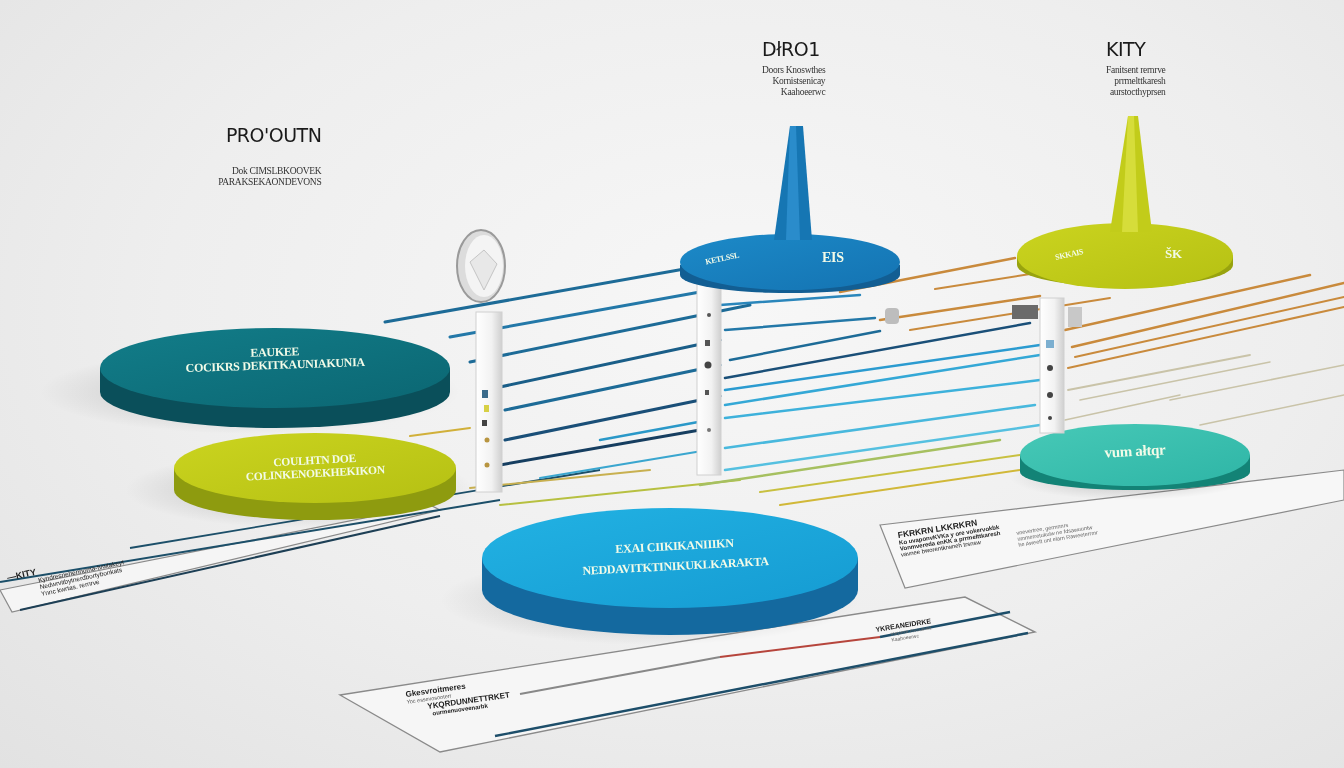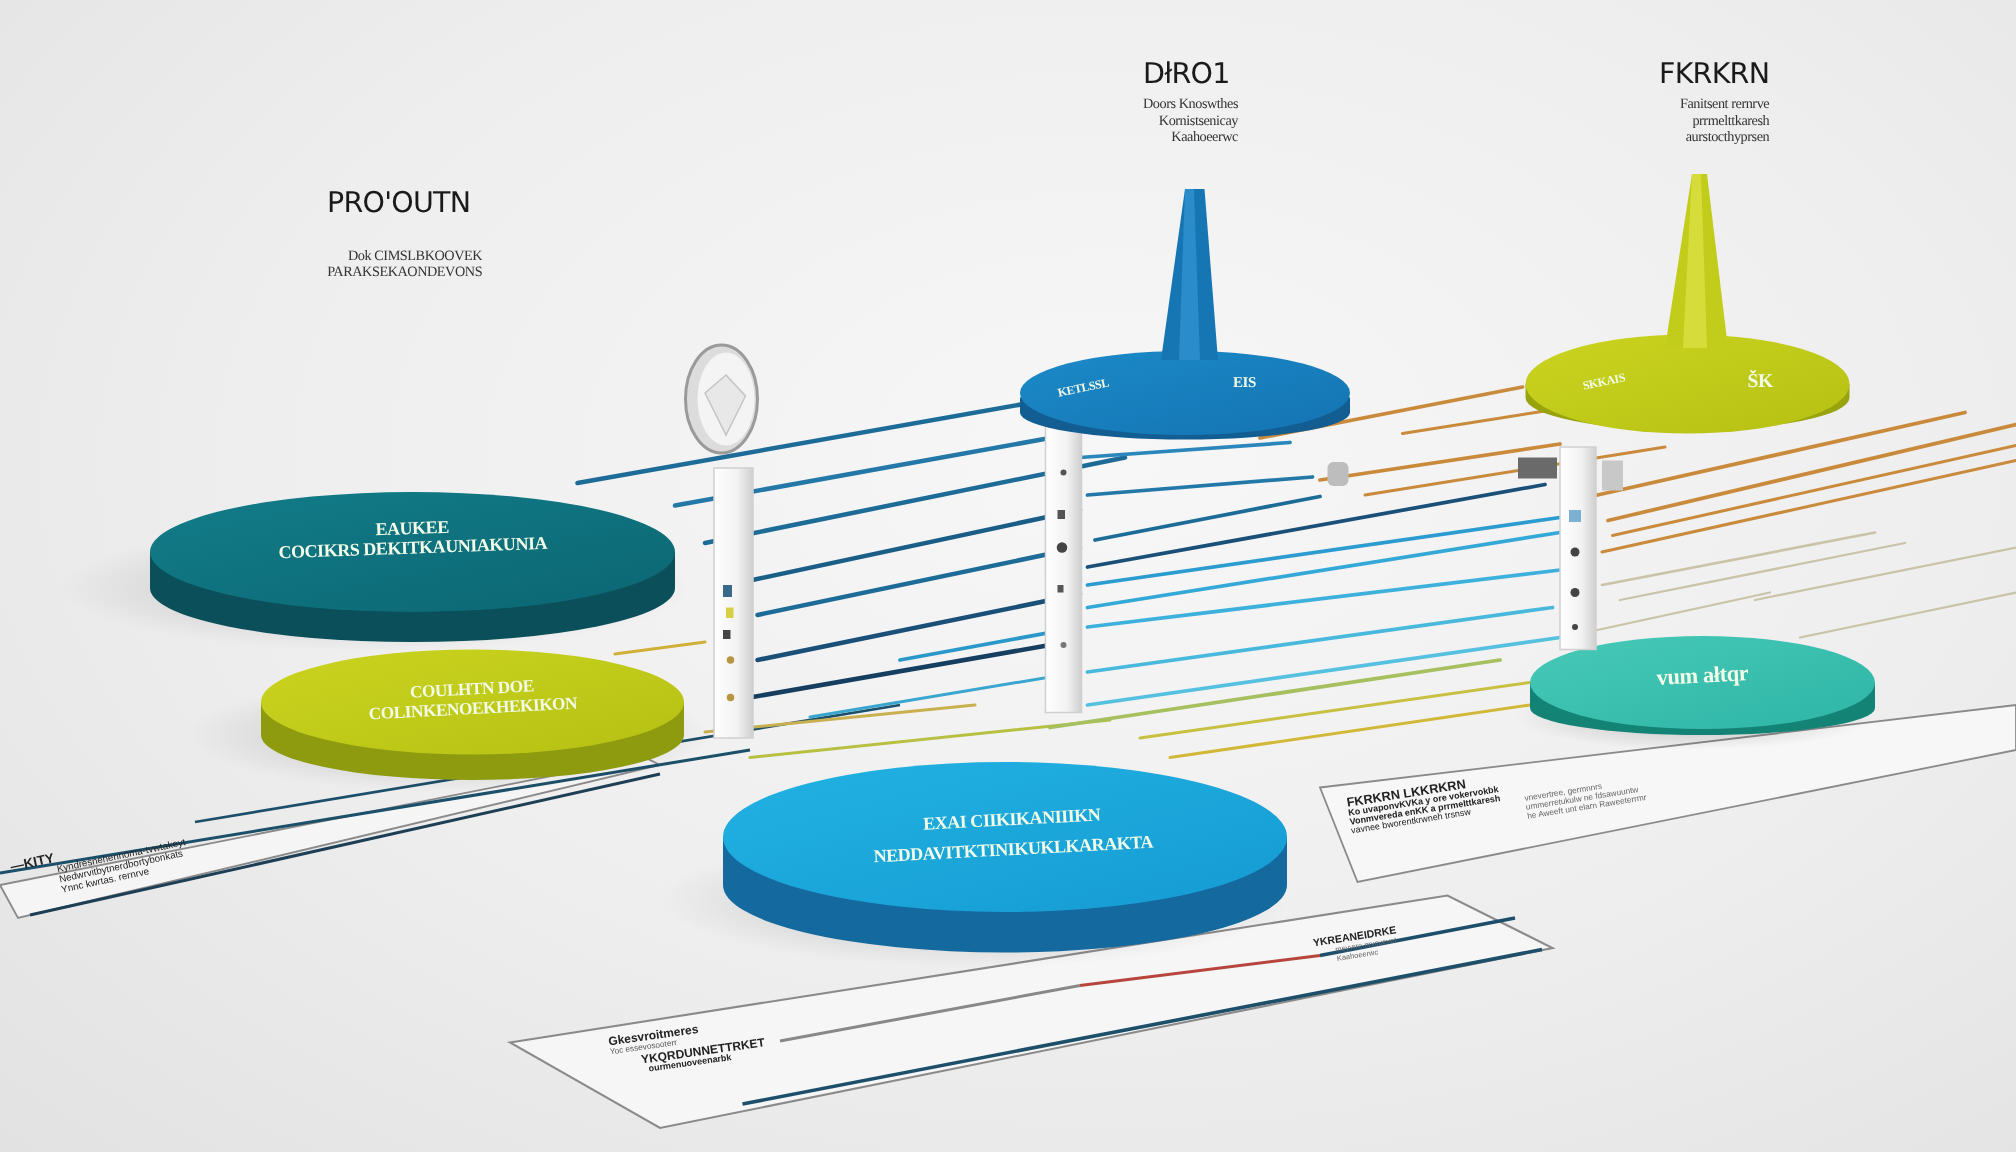--- a/index.html
+++ b/index.html
@@ -181,52 +181,52 @@
   </g>
   <g>
     <path d="M1017,256 L1017,265 A108,22 0 0 0 1233,265 L1233,256 Z" fill="#98a30e"></path>
     <ellipse cx="1125" cy="256" rx="108" ry="33" fill="url(#limeTop)"></ellipse>
     <polygon points="1110,232 1128,116 1138,116 1152,232" fill="#c2cc1a"></polygon>
     <polygon points="1128,116 1134,116 1138,232 1122,232" fill="#d6dd3a"></polygon>
   </g>
 </svg>
 
 <div class="abs" style="left:218px; top:124px;">
-  <div class="heading" style="font-size:19px;">PRO'OUTN</div>
+  <div class="heading" style="font-size:19px;text-align:right;">PRO'OUTN</div>
   <div class="sub" style="margin-left:14px; margin-top:20px;">Dok CIMSLBKOOVEK</div>
   <div class="sub" style="">PARAKSEKAONDEVONS</div>
 </div>
 <div class="abs" style="left:762px; top:38px;">
   <div class="heading" style="font-size:19px;">DłRO1</div>
   <div class="sub" style="margin-top:5px;">Doors Knoswthes</div>
   <div class="sub">Kornistsenicay</div>
   <div class="sub">Kaahoeerwc</div>
 </div>
 <div class="abs" style="left:1106px; top:38px;">
-  <div class="heading" style="font-size:19px;">FKRKRN</div>
+  <div class="heading" style="font-size:19px;">KITY</div>
   <div class="sub" style="margin-top:5px;">Fanitsent rernrve</div>
   <div class="sub">prrmelttkaresh</div>
   <div class="sub">aurstocthyprsen</div>
 </div>
 
 <div class="disc-label" style="left:150px; top:346px; width:250px; font-size:12px; line-height:13px; transform:rotate(-2deg);">
   <div>EAUKEE</div>
   <div>COCIKRS DEKITKAUNIAKUNIA</div>
 </div>
 <div class="disc-label" style="left:210px; top:454px; width:210px; font-size:11.5px; line-height:13px; transform:rotate(-3deg);">
   <div>COULHTN DOE</div>
   <div>COLINKENOEKHEKIKON</div>
 </div>
 <div class="disc-label" style="left:540px; top:536px; width:270px; font-size:12px; line-height:20px; transform:rotate(-3deg);">
   <div>EXAI CIIKIKANIIIKN</div>
   <div>NEDDAVITKTINIKUKLKARAKTA</div>
 </div>
 <div class="disc-label" style="left:1060px; top:443px; width:150px; font-size:15px; transform:rotate(-3deg);">vum  ałtqr</div>
 <div class="disc-label" style="left:705px; top:254px; font-size:8px; transform:rotate(-12deg);">KETLSSL</div>
-<div class="disc-label" style="left:822px; top:250px; font-size:10px;">EIS</div>
+<div class="disc-label" style="left:822px; top:250px; font-size:14px;">EIS</div>
 <div class="disc-label" style="left:1055px; top:250px; font-size:8px; transform:rotate(-12deg);">SKKAIS</div>
 <div class="disc-label" style="left:1165px; top:246px; font-size:13px;">ŠK</div>
 
 <div class="card-text" style="left:6px; top:573px; transform:rotate(-12deg);">
   <div style="font-size:9px; font-weight:bold;">—KITY</div>
   <div style="font-size:6.5px; margin-left:30px;">Kyndresnehennoma-tvwtakeyt</div>
   <div style="font-size:6.5px; margin-left:30px;">Nedwrvitbytnerdbortybonkats</div>
   <div style="font-size:6.5px; margin-left:30px;">Ynnc kwrtas. rernrve</div>
 </div>
 <div class="card-text" style="left:897px; top:530px; transform:rotate(-9deg);">

